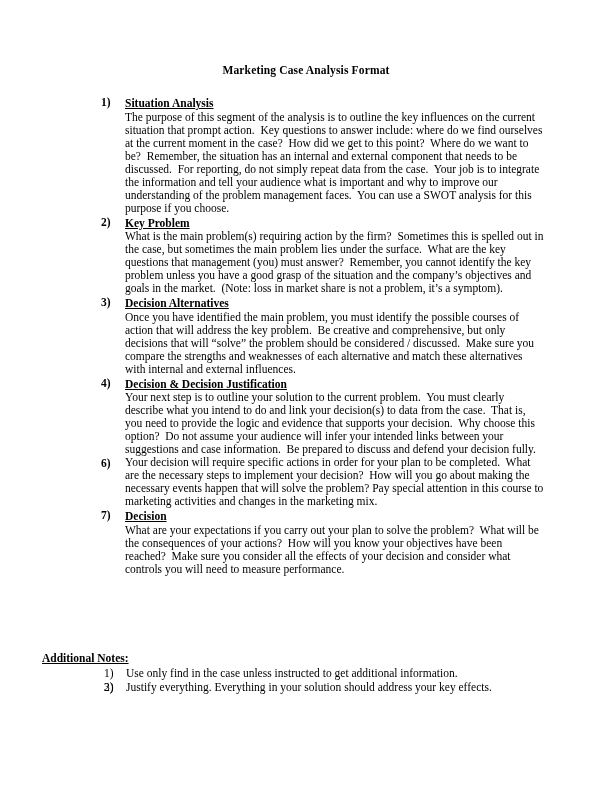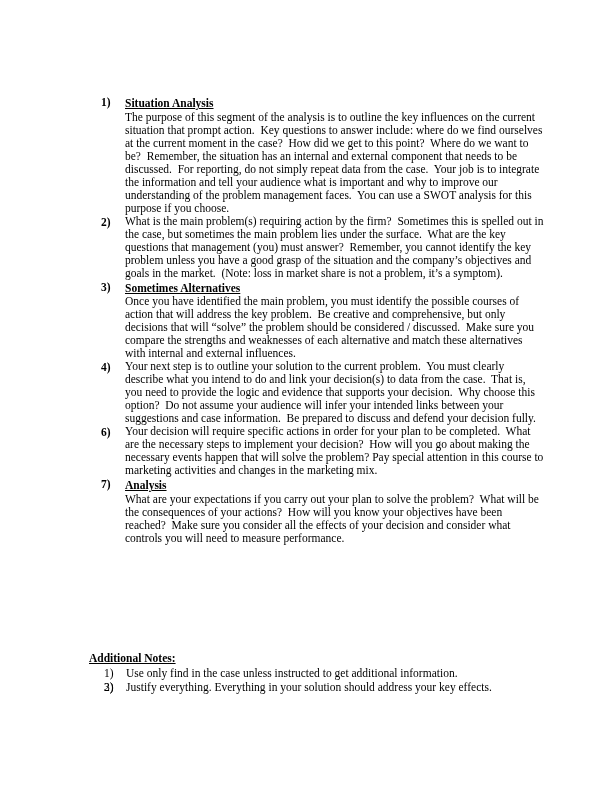--- a/index.html
+++ b/index.html
@@ -67,21 +67,21 @@
     text-align: left;
     white-space: pre-wrap;
   }
   .notes {
     position: absolute;
     left: 0;
     top: 650px;
     width: 612px;
   }
   .notes-title-line {
-    padding-left: 89px;
+    padding-left: 42px;
     line-height: 14.5px;
   }
   .notes-title {
     font-size: 11.5px;
     font-weight: bold;
     text-decoration: underline;
     display: inline;
   }
   .notes-list {
     margin: 0;
@@ -102,58 +102,65 @@
     width: 20px;
     font-size: 11.5px;
     line-height: 14.5px;
   }
 </style>
 </head>
 <body>
 
 <div class="page">
 
+  <div class="doc-title">Marketing Case Analysis Format</div>
 
   <div class="sections">
 
     <div class="section">
       <span class="section-number">1)</span>
       <div class="section-heading-line">
         <span class="section-heading">Situation Analysis</span>
       </div>
       <div class="section-body">The purpose of this segment of the analysis is to outline the key influences on the current situation that prompt action.  Key questions to answer include: where do we find ourselves at the current moment in the case?  How did we get to this point?  Where do we want to be?  Remember, the situation has an internal and external component that needs to be discussed.  For reporting, do not simply repeat data from the case.  Your job is to integrate the information and tell your audience what is important and why to improve our understanding of the problem management faces.  You can use a SWOT analysis for this purpose if you choose.</div>
     </div>
 
     <div class="section">
       <span class="section-number">2)</span>
+      <div class="section-heading-line">
+        <span class="section-heading">Key Problem</span>
+      </div>
       <div class="section-body">What is the main problem(s) requiring action by the firm?  Sometimes this is spelled out in the case, but sometimes the main problem lies under the surface.  What are the key questions that management (you) must answer?  Remember, you cannot identify the key problem unless you have a good grasp of the situation and the company’s objectives and goals in the market.  (Note: loss in market share is not a problem, it’s a symptom).</div>
     </div>
 
     <div class="section">
       <span class="section-number">3)</span>
       <div class="section-heading-line">
-        <span class="section-heading">Sometimes Alternatives</span>
+        <span class="section-heading">Decision Alternatives</span>
       </div>
       <div class="section-body">Once you have identified the main problem, you must identify the possible courses of action that will address the key problem.  Be creative and comprehensive, but only decisions that will “solve” the problem should be considered / discussed.  Make sure you compare the strengths and weaknesses of each alternative and match these alternatives with internal and external influences.</div>
     </div>
 
     <div class="section">
       <span class="section-number">4)</span>
+      <div class="section-heading-line">
+        <span class="section-heading">Decision &amp; Decision Justification</span>
+      </div>
       <div class="section-body">Your next step is to outline your solution to the current problem.  You must clearly describe what you intend to do and link your decision(s) to data from the case.  That is, you need to provide the logic and evidence that supports your decision.  Why choose this option?  Do not assume your audience will infer your intended links between your suggestions and case information.  Be prepared to discuss and defend your decision fully.</div>
     </div>
 
     <div class="section">
       <span class="section-number">6)</span>
       <div class="section-body">Your decision will require specific actions in order for your plan to be completed.  What are the necessary steps to implement your decision?  How will you go about making the necessary events happen that will solve the problem? Pay special attention in this course to marketing activities and changes in the marketing mix.</div>
     </div>
 
     <div class="section">
       <span class="section-number">7)</span>
       <div class="section-heading-line">
-        <span class="section-heading">Analysis</span>
+        <span class="section-heading">Decision</span>
       </div>
       <div class="section-body">What are your expectations if you carry out your plan to solve the problem?  What will be the consequences of your actions?  How will you know your objectives have been reached?  Make sure you consider all the effects of your decision and consider what controls you will need to measure performance.</div>
     </div>
 
   </div>
 
   <div class="notes">
     <div class="notes-title-line">
       <span class="notes-title">Additional Notes:</span>
     </div>

